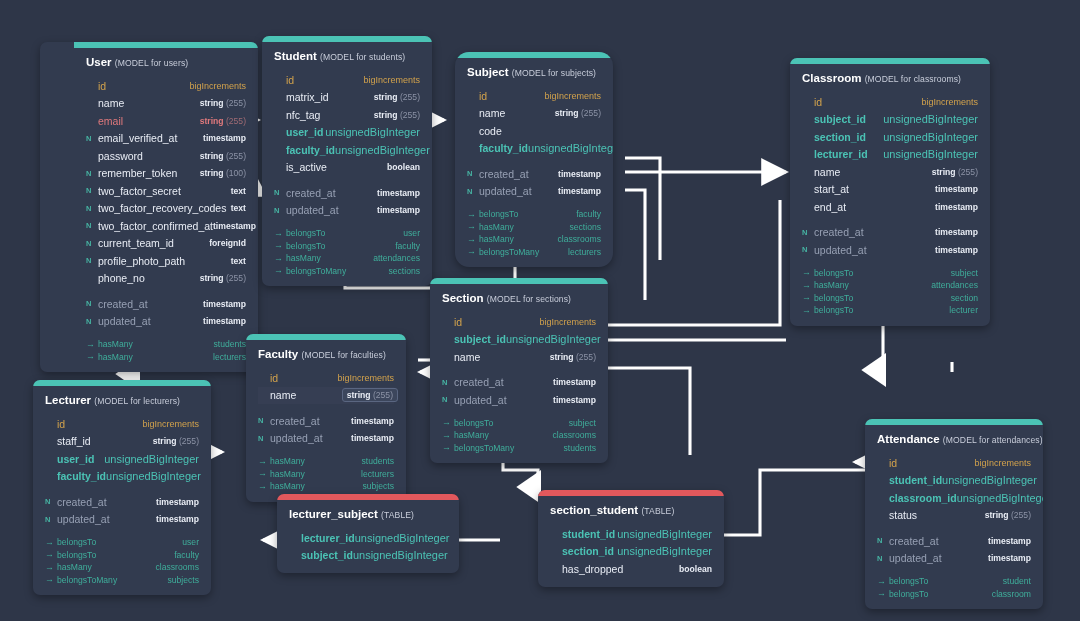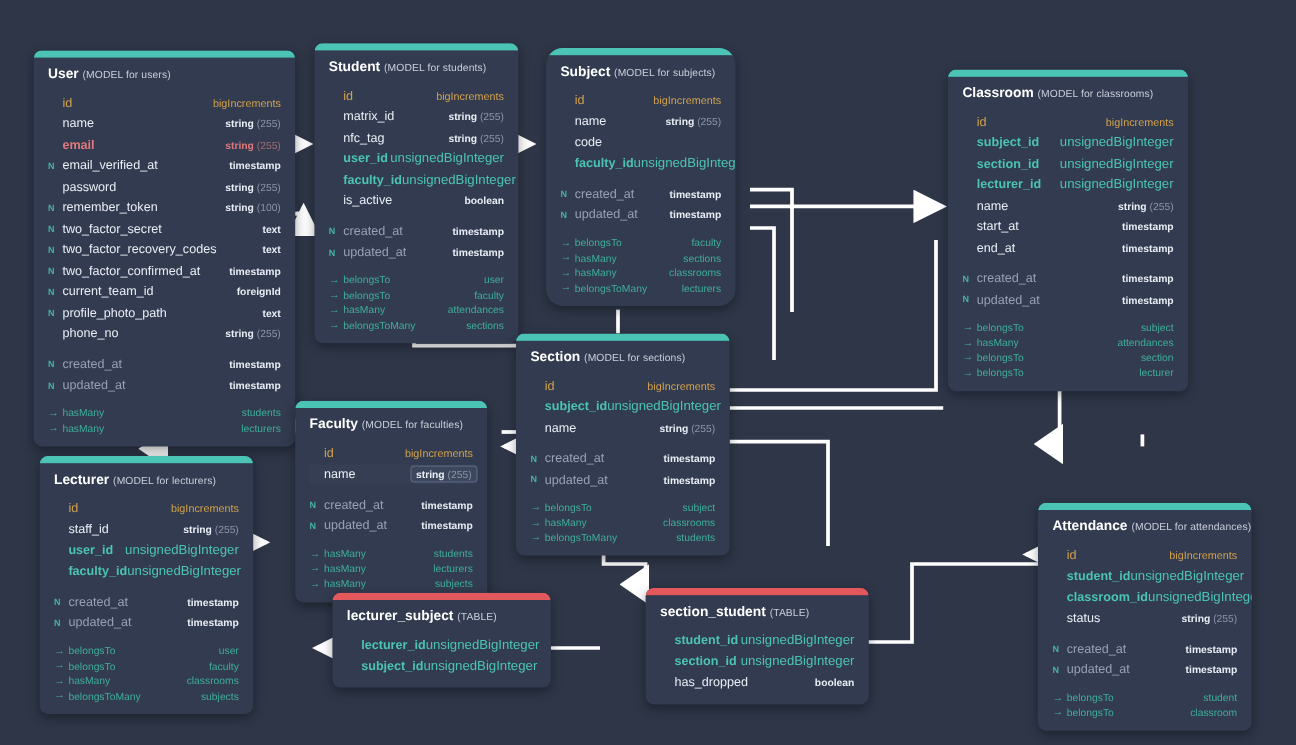--- a/index.html
+++ b/index.html
@@ -42,21 +42,21 @@
   }
   .row .flag.dim{color:#4a5266;}
   .row .nm{flex:1 1 auto;font-size:10.5px;color:#e9edf5;padding-left:1px;}
   .row .ty{flex:0 0 auto;font-size:8.6px;color:#e9edf5;font-weight:bold;text-align:right;}
   .row .ty .len{color:#8c93a6;font-weight:normal;}
 
   .row.pk .nm{color:#d2a24c;}
   .row.pk .ty{color:#d2a24c;font-weight:normal;font-size:9px;}
   .row.fk .nm{color:#4bc3b5;font-weight:bold;}
   .row.fk .ty{color:#4bc3b5;font-weight:normal;font-size:11px;}
-  .row.danger .nm{color:#e0797c;font-weight:bold;}
+  .row.danger .nm{color:#e0797c;}
   .row.danger .ty{color:#e0797c;}
   .row.danger .ty .len{color:#a06b74;}
   .row.muted .nm{color:#97a0b4;}
   .row.muted .ty{color:#e9edf5;font-weight:bold;}
 
   .gap{height:8px;}
 
   .rel{
     display:flex;align-items:center;justify-content:space-between;
     height:12.5px;white-space:nowrap;
@@ -127,21 +127,21 @@
       <path d="M865,462 L855,462" marker-end="url(#ar-l)"></path>
 
       <path d="M608,325 L780,325 L780,200"></path>
       <path d="M700,470 L700,470"></path>
       <path d="M712,535 L760,535 L760,470 L865,470"></path>
       <path d="M459,540 L500,540"></path>
     </g>
   </svg>
 
   <div id="tables-layer">
-      <div class="card" style="left: 28px; top: 42px; width: 218px;">
+      <div class="card" style="left: 40px; top: 42px; width: 218px; padding-left: 34px;">
         <div class="bar"></div>
         <div class="title"><span>User</span> <span class="sub">(MODEL for users)</span></div>
         <div class="rows">
           <div class="row pk">
             <span class="flag dim"></span>
             <span class="nm">id</span>
             <span class="ty"><span>bigIncrements</span></span>
           </div>
           <div class="row">
             <span class="flag dim"></span>
@@ -283,21 +283,21 @@
             <span class="rn">hasMany</span>
             <span class="rt">attendances</span>
           </div>
           <div class="rel">
             <span class="arw">→</span>
             <span class="rn">belongsToMany</span>
             <span class="rt">sections</span>
           </div>
         </div>
       </div>
-      <div class="card" style="left: 455px; top: 40px; width: 158px; border-radius: 14px;">
+      <div class="card" style="left: 455px; top: 52px; width: 158px; border-radius: 14px;">
         <div class="bar"></div>
         <div class="title"><span>Subject</span> <span class="sub">(MODEL for subjects)</span></div>
         <div class="rows">
           <div class="row pk">
             <span class="flag dim"></span>
             <span class="nm">id</span>
             <span class="ty"><span>bigIncrements</span></span>
           </div>
           <div class="row">
             <span class="flag dim"></span>

